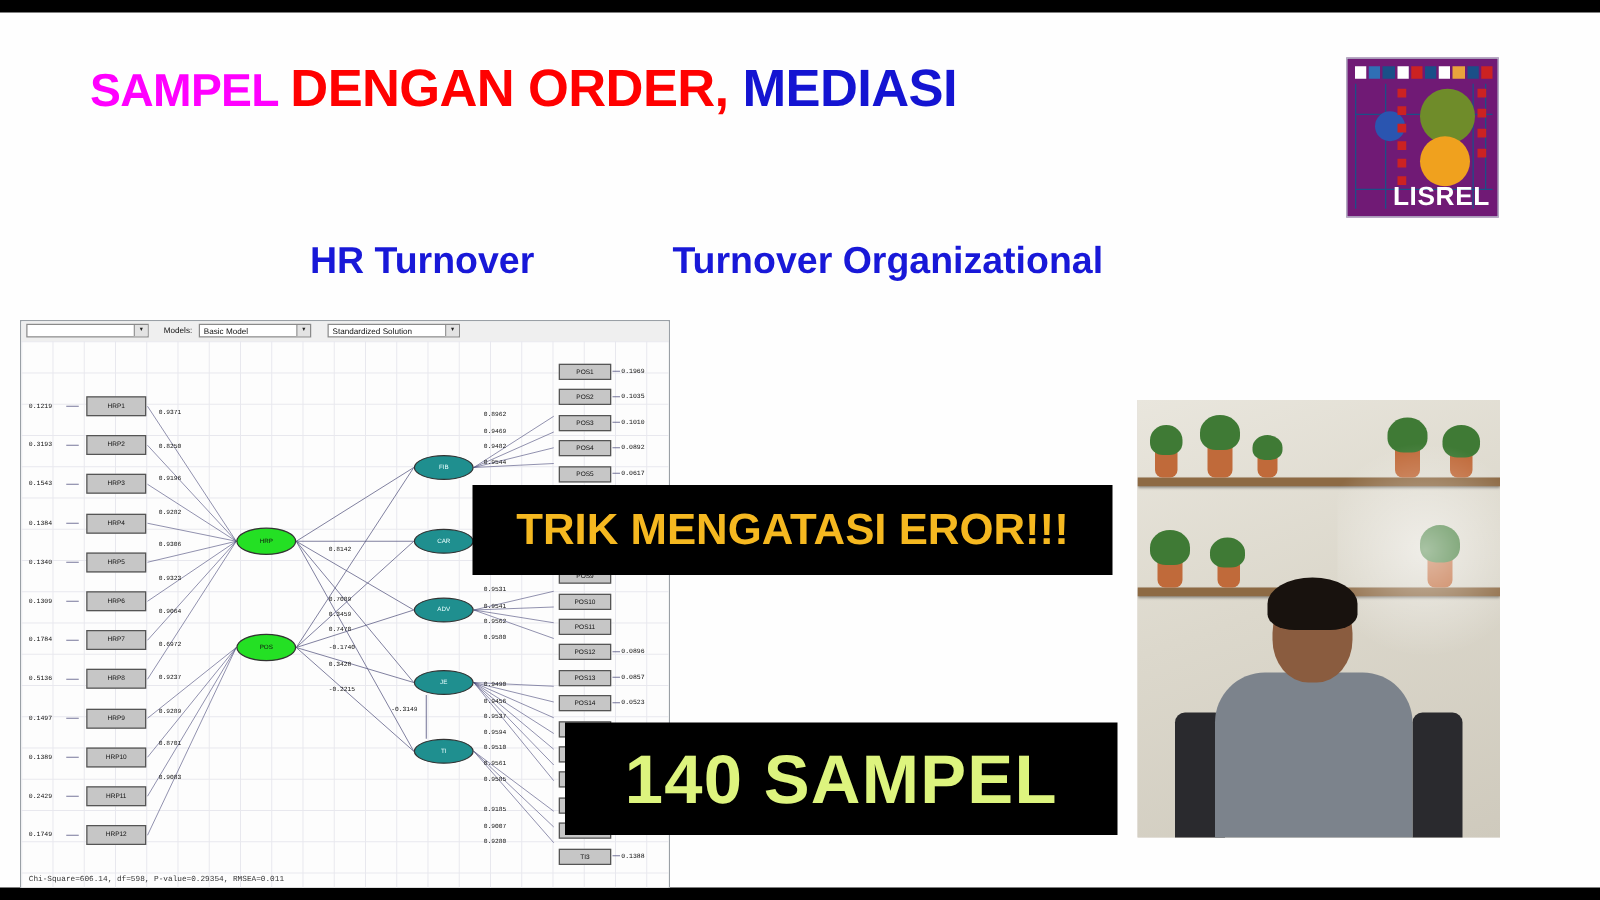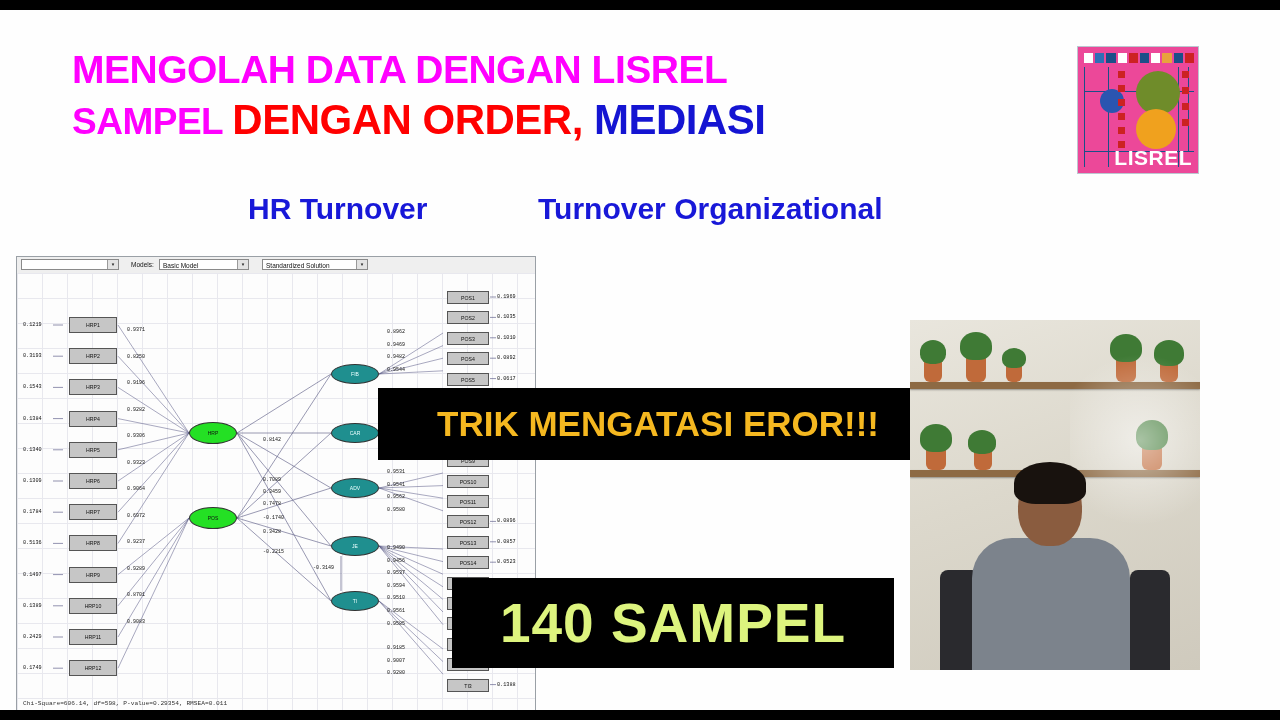--- a/index.html
+++ b/index.html
@@ -16,21 +16,21 @@
   .k-red{color:#ff0000;}
   .k-blue{color:#1414d2;}
 
   .sub{position:absolute;font-weight:bold;color:#1818d8;white-space:nowrap;font-size:30px;}
   .sub-hr{left:248px;top:182px;}
   .sub-je{left:230px;top:248px;}
   .sub-po{left:538px;top:182px;}
   .sub-ti{left:700px;top:248px;}
 
   
-  .logo{position:absolute;left:1077px;top:36px;width:122px;height:128px;background:#ec4899;
+  .logo{position:absolute;left:1077px;top:36px;width:122px;height:128px;background:#701a75;
         border:1px solid #bcc6d0;box-sizing:border-box;overflow:hidden;}
   .logo .topbar{position:absolute;left:6px;top:6px;width:110px;height:10px;display:flex;gap:2px;}
   .logo .topbar i{flex:1;display:block;}
   .logo .grid-line{position:absolute;background:#1b4f88;}
   .logo .cir{position:absolute;border-radius:50%;}
   .logo .sq{position:absolute;background:#cc2222;width:7px;height:7px;}
   .logo .word{position:absolute;right:6px;bottom:3px;color:#fff;font-weight:bold;font-size:21px;letter-spacing:0.5px;}
 
   
   #app{position:absolute;left:16px;top:246px;width:520px;height:456px;background:#fff;
@@ -53,21 +53,21 @@
   .err{position:absolute;font-size:5.2px;color:#111;white-space:nowrap;font-family:"Liberation Mono",monospace;}
   .ell{position:absolute;border-radius:50%;border:1px solid #333;box-sizing:border-box;
        font-size:5px;color:#111;text-align:center;}
   .ell.g{background:#24e024;}
   .ell.t{background:#1f8f8f;}
   .num{position:absolute;font-size:5px;color:#111;white-space:nowrap;font-family:"Liberation Mono",monospace;}
   .fit{position:absolute;left:6px;bottom:4px;font-size:6.2px;color:#333;font-family:"Liberation Mono",monospace;white-space:nowrap;}
 
   
   .banner{position:absolute;background:#000;display:flex;align-items:center;justify-content:center;font-weight:bold;}
-  #b-trik{left:378px;top:378px;width:512px;height:72px;padding-left:24px;}
+  #b-trik{left:378px;top:378px;width:512px;height:72px;}
   #b-trik span{color:#f5b820;font-size:35px;letter-spacing:0px;}
   #b-samp{left:452px;top:568px;width:442px;height:90px;}
   #b-samp span{color:#ddf47e;font-size:55px;letter-spacing:1px;}
   #b-date{left:948px;top:580px;width:238px;height:58px;}
   #b-date span{color:#ddf47e;font-size:32px;}
 
   
   #photo{position:absolute;left:910px;top:310px;width:290px;height:350px;overflow:hidden;background:#cfc8bb;}
   #photo .wall{position:absolute;inset:0;background:linear-gradient(160deg,#e9e6dd 0%,#dcd8cc 45%,#cfcabd 100%);}
   #photo .shelf{position:absolute;background:#8d6a44;box-shadow:0 1px 2px rgba(0,0,0,.35);}
@@ -80,21 +80,20 @@
   #photo .chairR{position:absolute;left:220px;top:250px;width:40px;height:110px;background:#2a2a2e;border-radius:8px;}
   #photo .glow{position:absolute;left:160px;top:20px;width:140px;height:200px;background:radial-gradient(circle,rgba(255,255,255,.55),rgba(255,255,255,0) 70%);}
 </style>
 </head>
 <body>
 
 <div id="stage">
   <div id="canvas">
 
     <div class="title-block">
-      <div class="title-line t1">MENGOLAH DATA DENGAN  LISREL</div>
       <div class="title-line t2"><span class="k-magenta">SAMPEL </span><span class="k-red">DENGAN ORDER</span><span class="k-red">, </span><span class="k-blue">MEDIASI</span></div>
     </div>
 
     <div class="sub sub-hr">HR Turnover</div>
     <div class="sub sub-je">Job Embeddedness</div>
     <div class="sub sub-po">Turnover Organizational</div>
 
     <div class="logo">
       <div class="topbar">
         <i style="background:#fff"></i>

